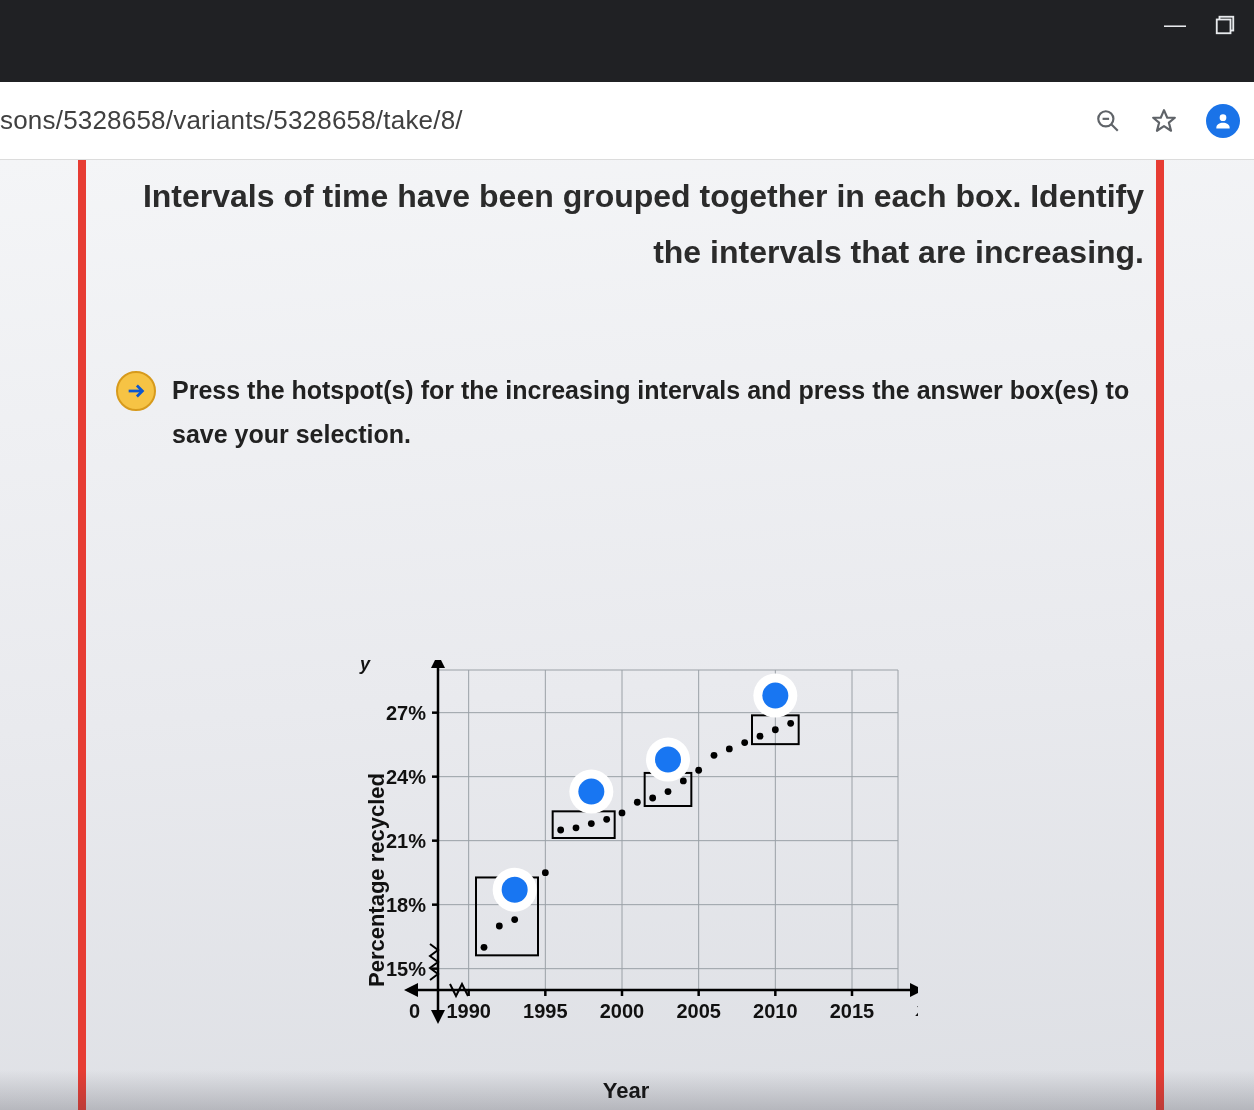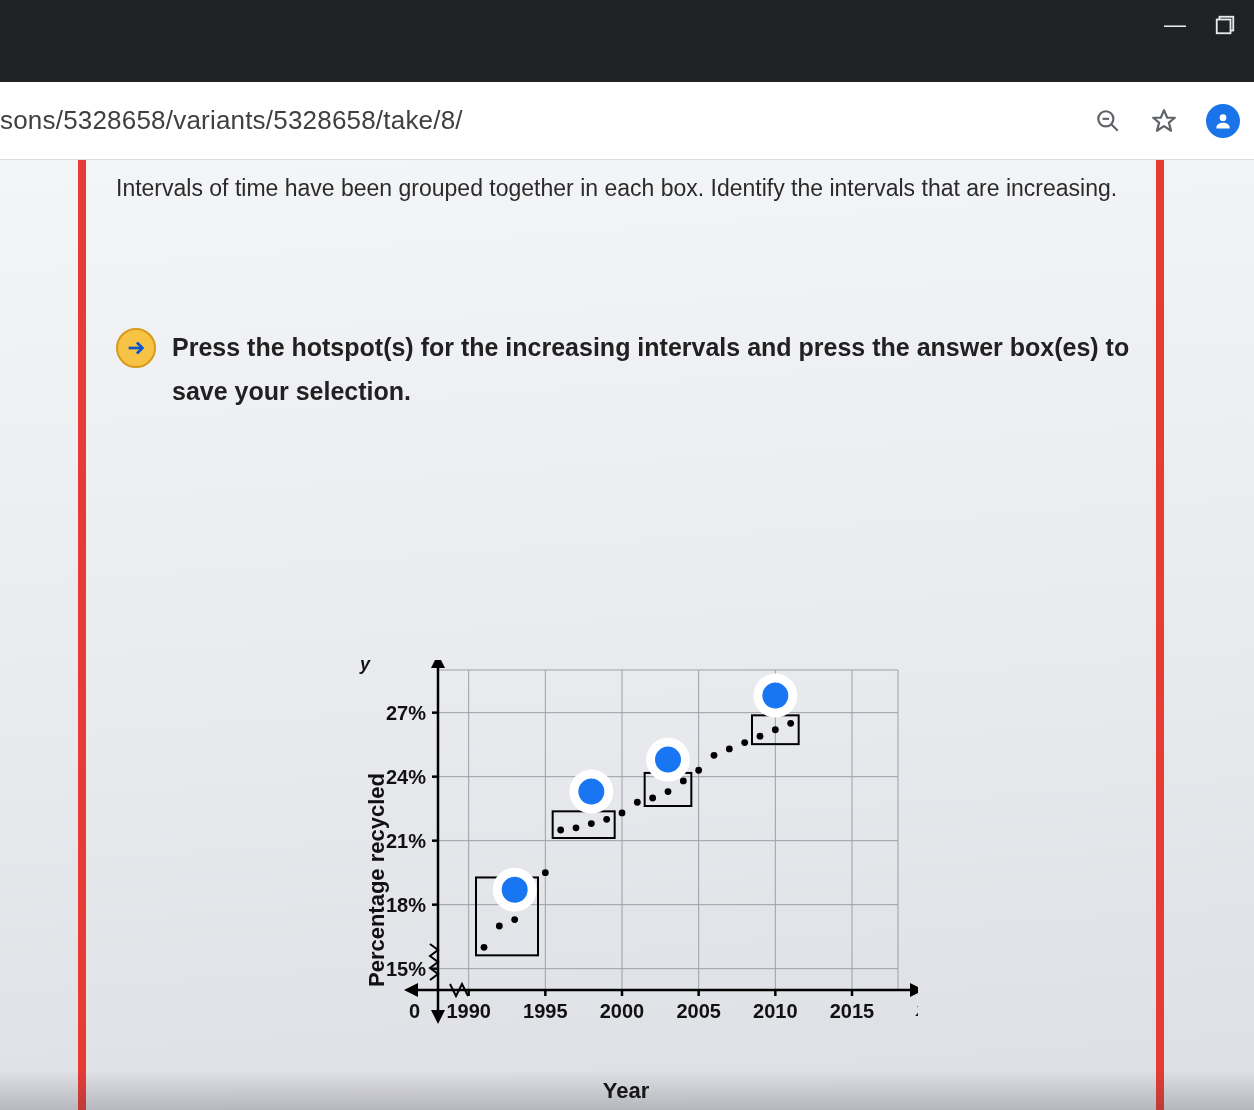--- a/index.html
+++ b/index.html
@@ -71,27 +71,28 @@
   .rail.right { left: 1156px; }
 
   
   .content {
     position: absolute;
     left: 116px;
     right: 110px;
     top: 8px;
   }
   .question {
-    font-size: 23px;
+    font-size: 32px;
     line-height: 1.75;
     color: #2b2b2b;
-    font-weight: 400;
+    font-weight: 700;
+    text-align: right;
   }
   .instruction-row {
-    margin-top: 118px;
+    margin-top: 89px;
     display: flex;
     align-items: flex-start;
     gap: 16px;
   }
   .badge {
     flex: 0 0 auto;
     width: 40px; height: 40px; border-radius: 50%;
     background: #f6c344;
     border: 2px solid #d79a1c;
     display:flex; align-items:center; justify-content:center;

